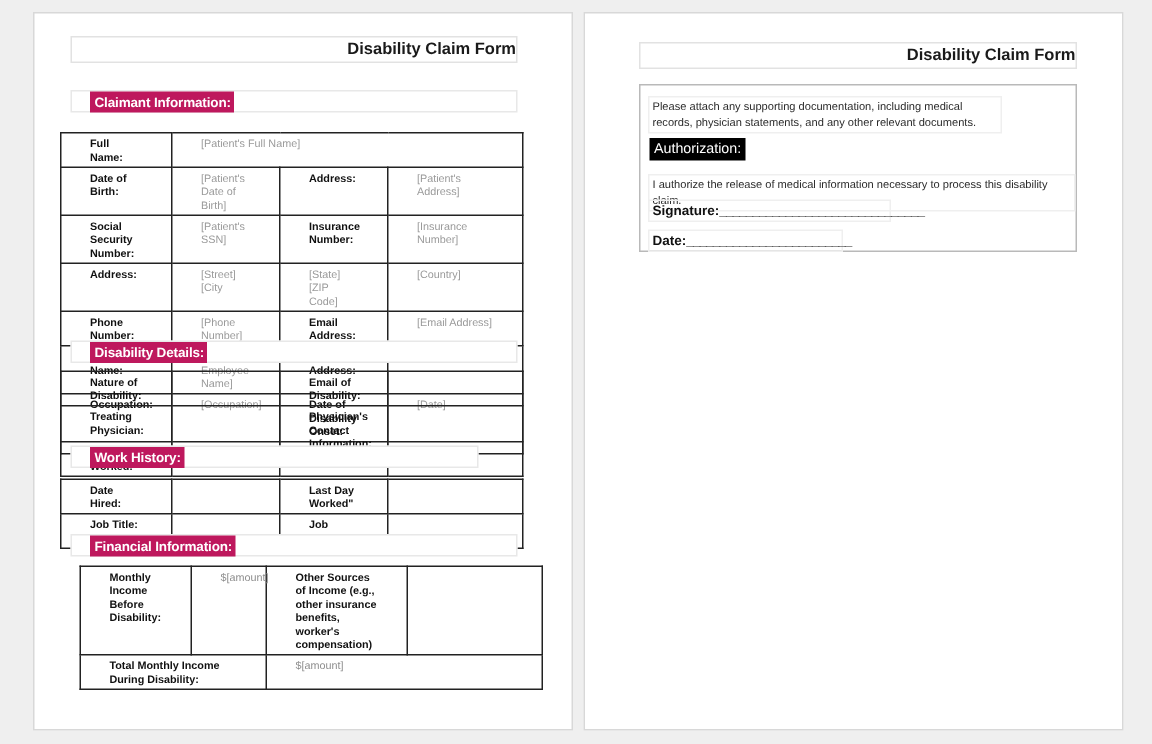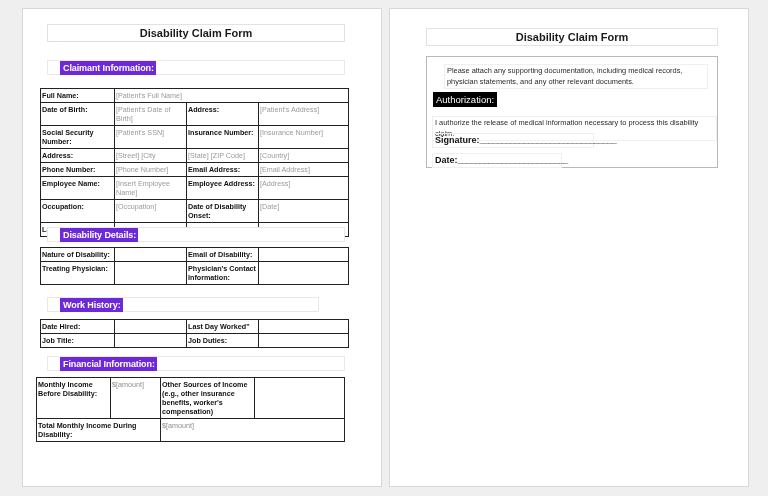--- a/index.html
+++ b/index.html
@@ -43,61 +43,61 @@
     top: 0;
     right: 0;
     bottom: 0;
   }
 
   
   .title-box {
     position: absolute;
     border: 1px solid #e2e2e2;
     box-sizing: border-box;
-    text-align: center;
+    text-align: right;
     font-weight: bold;
     font-size: 11px;
     color: #1a1a1a;
     line-height: 17px;
     height: 18px;
   }
 
   
   .section-bar {
     position: absolute;
     border: 1px solid #e8e8e8;
     box-sizing: border-box;
     height: 15px;
     background: #ffffff;
     display: flex;
     align-items: center;
   }
   .section-bar .hl {
-    background: #6d28d9;
+    background: #be185d;
     color: #ffffff;
     font-weight: bold;
     font-size: 9px;
     line-height: 12px;
     padding: 1px 2px 1px 3px;
     margin-left: 12px;
     white-space: nowrap;
     letter-spacing: -0.1px;
   }
 
   
   table.form-table {
     position: absolute;
     border-collapse: collapse;
     table-layout: fixed;
     font-size: 7.2px;
     color: #1a1a1a;
   }
   table.form-table td {
     border: 1px solid #222222;
-    padding: 2px 1px;
+    padding: 2px 19px;
     vertical-align: top;
     line-height: 9px;
     height: 9px;
   }
   td.lbl {
     font-weight: bold;
     color: #111111;
   }
   td.val {
     color: #9a9a9a;
@@ -273,21 +273,21 @@
             <td class="lbl">Job Duties:</td>
             <td class="val"></td>
           </tr>
         </tbody>
       </table>
 
       <div class="section-bar" style="left:24px; top:347px; width:298px;">
         <span class="hl">Financial Information:</span>
       </div>
 
-      <table class="form-table" style="left:13px; top:368px; width:308px;border-radius:12px;">
+      <table class="form-table" style="left:30px; top:368px; width:308px;border-radius:12px;">
         <colgroup>
           <col style="width:74px;">
             <col style="width:50px;">
             <col style="width:94px;">
             <col style="width:90px;">
         </colgroup>
         <tbody>
           <tr>
             <td class="lbl">Monthly Income Before Disability:</td>
             <td class="val money">$[amount]</td>
@@ -308,21 +308,21 @@
     </div>
   </div>
 
   <div class="page page-right">
     <div class="page-inner">
 
       <div class="title-box" style="left:36px; top:19px; width:292px;">Disability Claim Form</div>
 
       <div class="content-box" style="left:36px; top:47px; width:292px; height:112px;">
 
-        <div class="para" style="left:17px; top:7px; width:264px;">Please attach any supporting documentation, including medical records, physician statements, and any other relevant documents.</div>
+        <div class="para" style="left:5px; top:7px; width:236px;">Please attach any supporting documentation, including medical records, physician statements, and any other relevant documents.</div>
 
         <div class="auth-bar" style="left:6px; top:35px;">Authorization:</div>
 
         <div class="para" style="left:5px; top:59px; width:285px;">I authorize the release of medical information necessary to process this disability claim.</div>
 
         <div class="sig-line" style="left:5px; top:76px; width:162px;">
           <span>Signature:</span><span class="rule">_______________________________</span>
         </div>
 
         <div class="sig-line" style="left:5px; top:96px; width:130px;">

